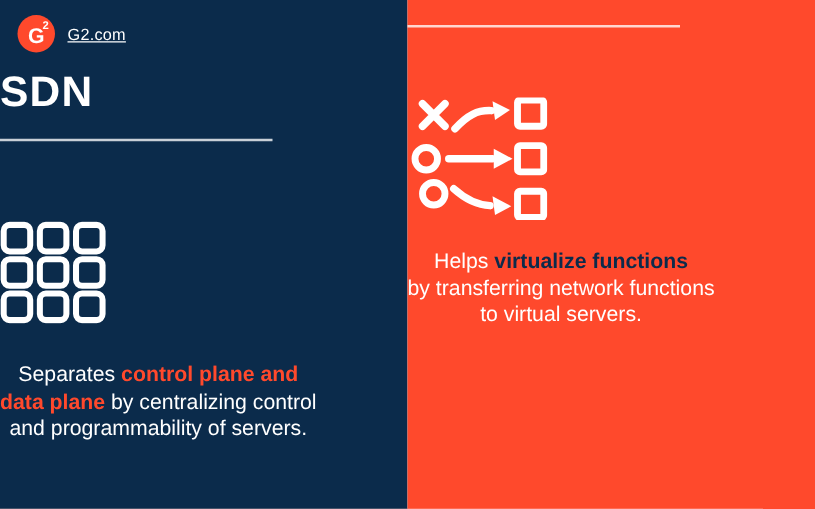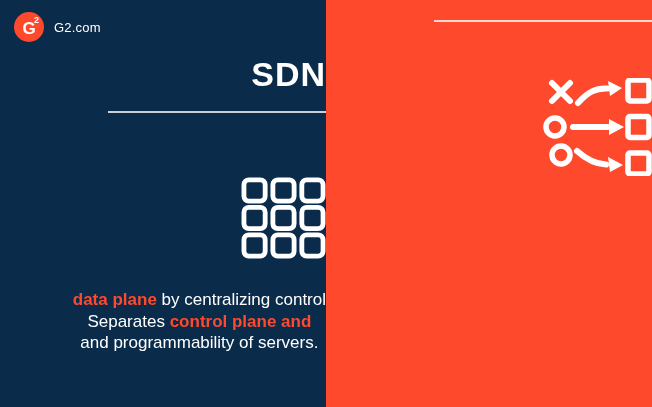--- a/index.html
+++ b/index.html
@@ -8,21 +8,21 @@
     font-family: "Liberation Sans", sans-serif;
     overflow: hidden;
   }
   .page {
     position: relative;
     width: 652px; height: 407px;
     display: flex;
   }
   .panel {
     width: 326px; height: 407px;
-    display: flex; flex-direction: column; align-items: flex-end;
+    display: flex; flex-direction: column; align-items: flex-start;
     box-sizing: border-box;
   }
   .panel-left  { background: var(--navy, #0B2B4B); }
   .panel-right { background: var(--orange, #FF492C); }
 
   
   .logo {
     position: absolute; top: 12px; left: 14px;
     display: flex; align-items: center; gap: 10px; z-index: 2;
   }
@@ -33,21 +33,21 @@
     display: flex; align-items: center; justify-content: center;
   }
   .logo-g {
     color: #fff; font-weight: bold; font-size: 17px; line-height: 1;
     margin-top: 2px;
   }
   .logo-sup {
     position: absolute; top: 4px; right: 5px;
     color: #fff; font-weight: bold; font-size: 9px; line-height: 1;
   }
-  .logo-text { color: #fff; font-size: 13px; letter-spacing: 0.2px; }
+  .logo-text { color: #fff; font-size: 13px; letter-spacing: 0.2px; text-decoration: underline; }
 
   
   .panel-title {
     margin: 57px 0 0;
     font-size: 34px; font-weight: bold; letter-spacing: 1px;
     line-height: 34px; color: #fff;
   }
   .divider {
     width: 218px; height: 2px; margin-top: 20px;
     background: var(--divider, rgba(255,255,255,0.78));
@@ -94,22 +94,22 @@
         <rect x="3" y="31.5" width="22" height="22" rx="5"></rect>
         <rect x="33" y="31.5" width="22" height="22" rx="5"></rect>
         <rect x="63" y="31.5" width="22" height="22" rx="5"></rect>
         <rect x="3" y="60" width="22" height="22" rx="5"></rect>
         <rect x="33" y="60" width="22" height="22" rx="5"></rect>
         <rect x="63" y="60" width="22" height="22" rx="5"></rect>
       </svg>
     </div>
 
     <p class="desc">
+      <span class="line"><span class="seg">Separates </span><span class="seg hl-orange">control plane and</span></span>
       <span class="line"><span class="seg hl-orange">data plane</span><span class="seg"> by centralizing control</span></span>
-      <span class="line"><span class="seg">Separates </span><span class="seg hl-orange">control plane and</span></span>
       <span class="line"><span class="seg">and programmability of servers.</span></span>
     </p>
   </section>
 
   <section class="panel panel-right">
     <div class="divider"></div>
 
     <div class="icon-wrap">
       <svg width="112" height="98" viewBox="0 0 112 98" fill="none">
 
@@ -123,14 +123,19 @@
         <polygon points="84,49 69,41 69,57" fill="#FFFFFF"></polygon>
         <rect x="88" y="38.5" width="21" height="21" rx="2" stroke="#FFFFFF" stroke-width="5.5"></rect>
 
         <circle cx="21" cy="77" r="9" stroke="#FFFFFF" stroke-width="5.5"></circle>
         <path d="M37,73 C47,82 56,86 66,86.5" stroke="#FFFFFF" stroke-width="6" stroke-linecap="round"></path>
         <polygon points="83,87 68,79 70,94" fill="#FFFFFF"></polygon>
         <rect x="88" y="75" width="21" height="21" rx="2" stroke="#FFFFFF" stroke-width="5.5"></rect>
       </svg>
     </div>
 
+    <p class="desc">
+      <span class="line"><span class="seg">Helps </span><span class="seg hl-navy">virtualize functions</span></span>
+      <span class="line"><span class="seg">by transferring network functions</span></span>
+      <span class="line"><span class="seg">to virtual servers.</span></span>
+    </p>
   </section>
 </div>
 
 </body></html>

